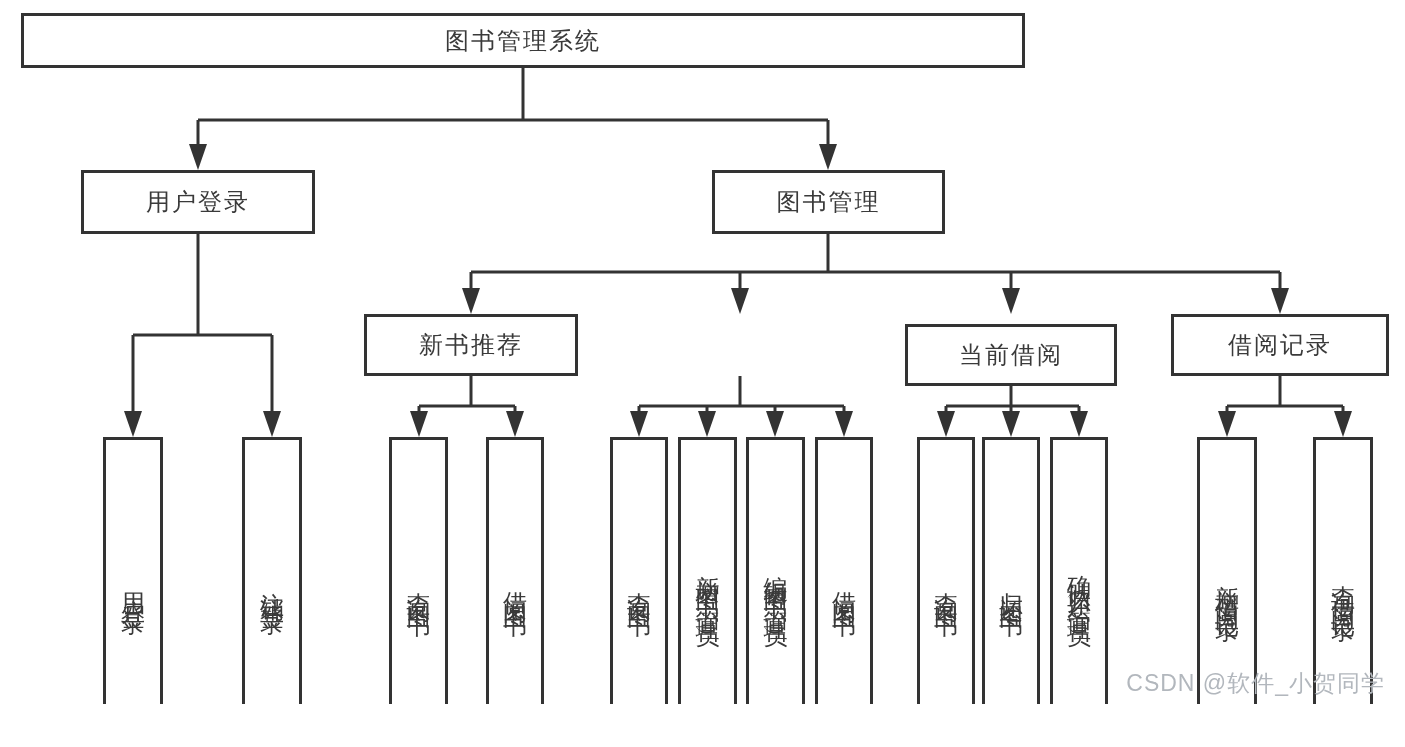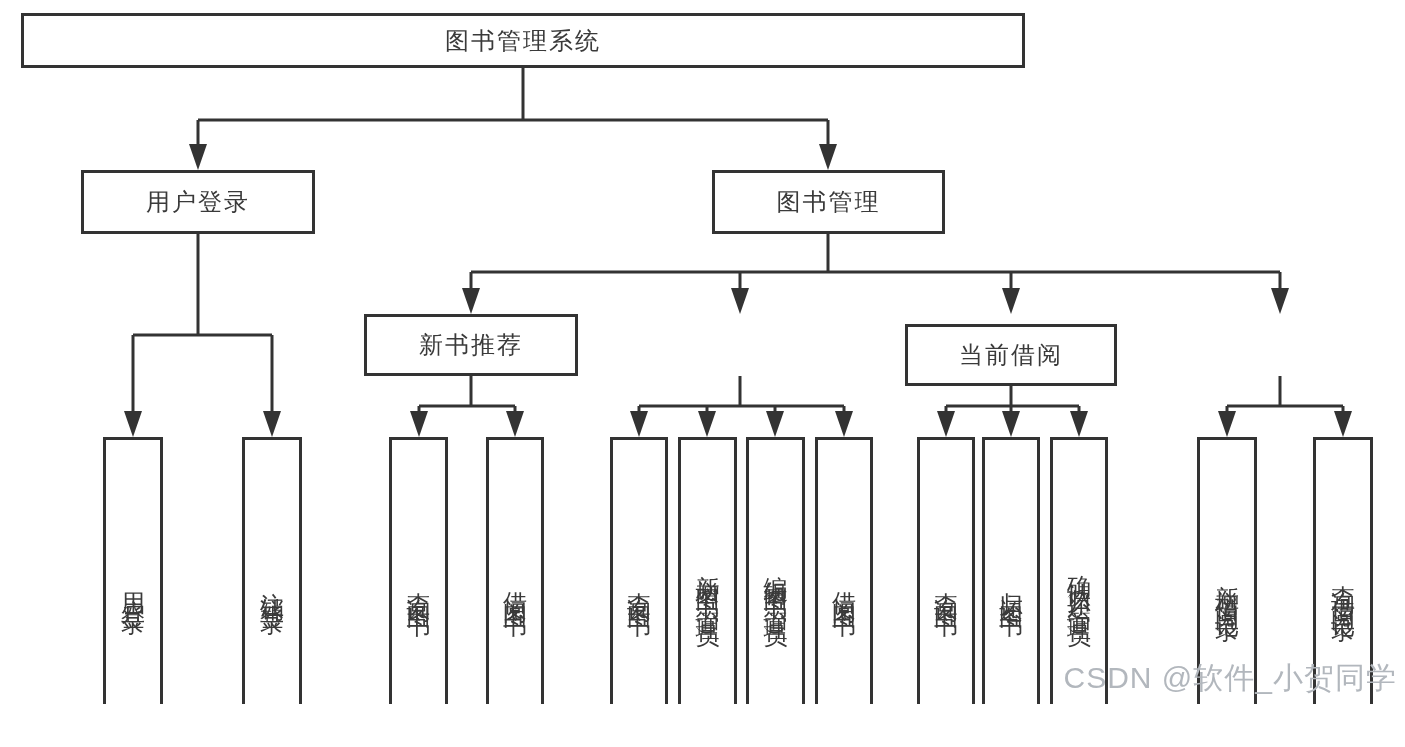--- a/index.html
+++ b/index.html
@@ -59,23 +59,23 @@
     writing-mode: vertical-rl;
     text-orientation: mixed;
     font-size: 24px;
     letter-spacing: 7px;
     color: var(--text);
     white-space: nowrap;
     line-height: 1;
   }
   .watermark {
     position: absolute;
-    right: 8px;
+    right: 20px;
     bottom: 5px;
-    font-size: 30px;
+    font-size: 23px;
     color: var(--wm);
     z-index: 3;
     letter-spacing: 1px;
   }
 </style>
 </head>
 <body>
 
 <div class="stage">
 
@@ -151,20 +151,23 @@
   <div class="hbox" style="left:712px;top:170px;width:233px;height:64px">
     <span>图书管理</span>
   </div>
 
   <div class="hbox" style="left:364px;top:314px;width:214px;height:62px">
     <span>新书推荐</span>
   </div>
   <div class="hbox" style="left:905px;top:324px;width:212px;height:62px">
     <span>当前借阅</span>
   </div>
+  <div class="hbox" style="left:1171px;top:314px;width:218px;height:62px">
+    <span>借阅记录</span>
+  </div>
 
   <div class="leaf" style="left:103px;width:60px">
     <span>用户登录</span>
   </div>
   <div class="leaf" style="left:242px;width:60px">
     <span>注销登录</span>
   </div>
 
   <div class="leaf" style="left:389px;width:59px">
     <span>查询图书</span>

